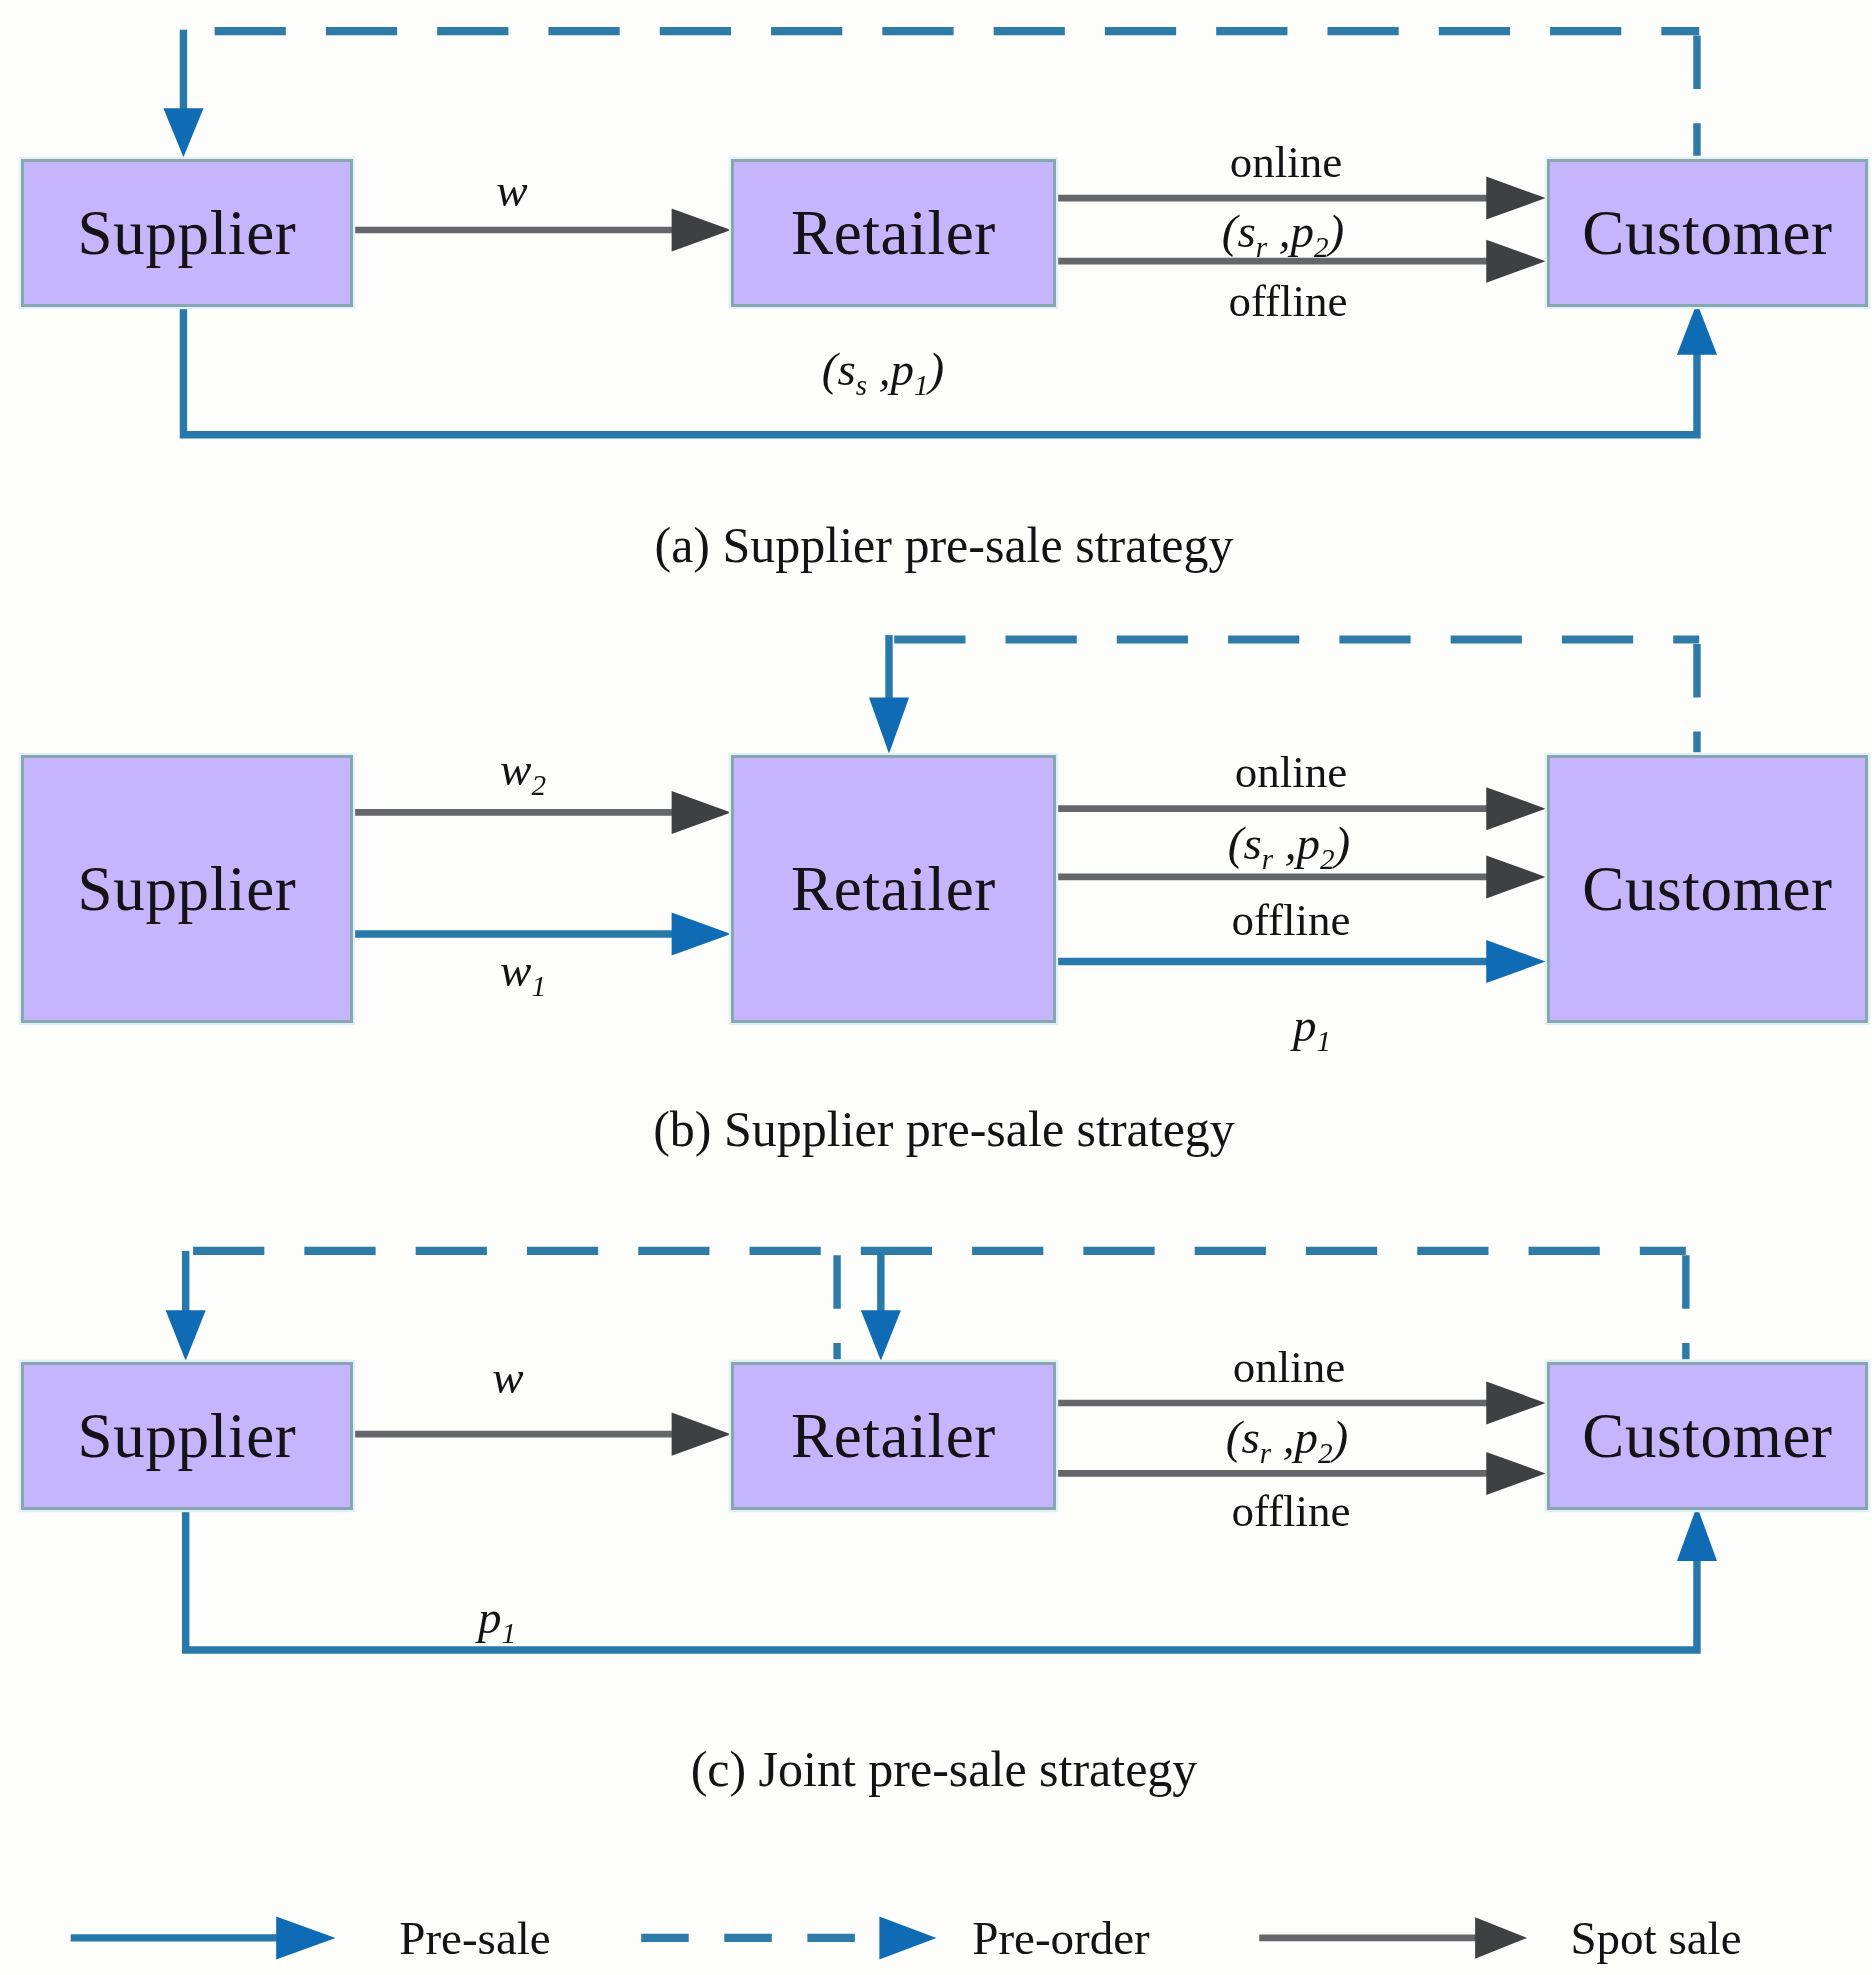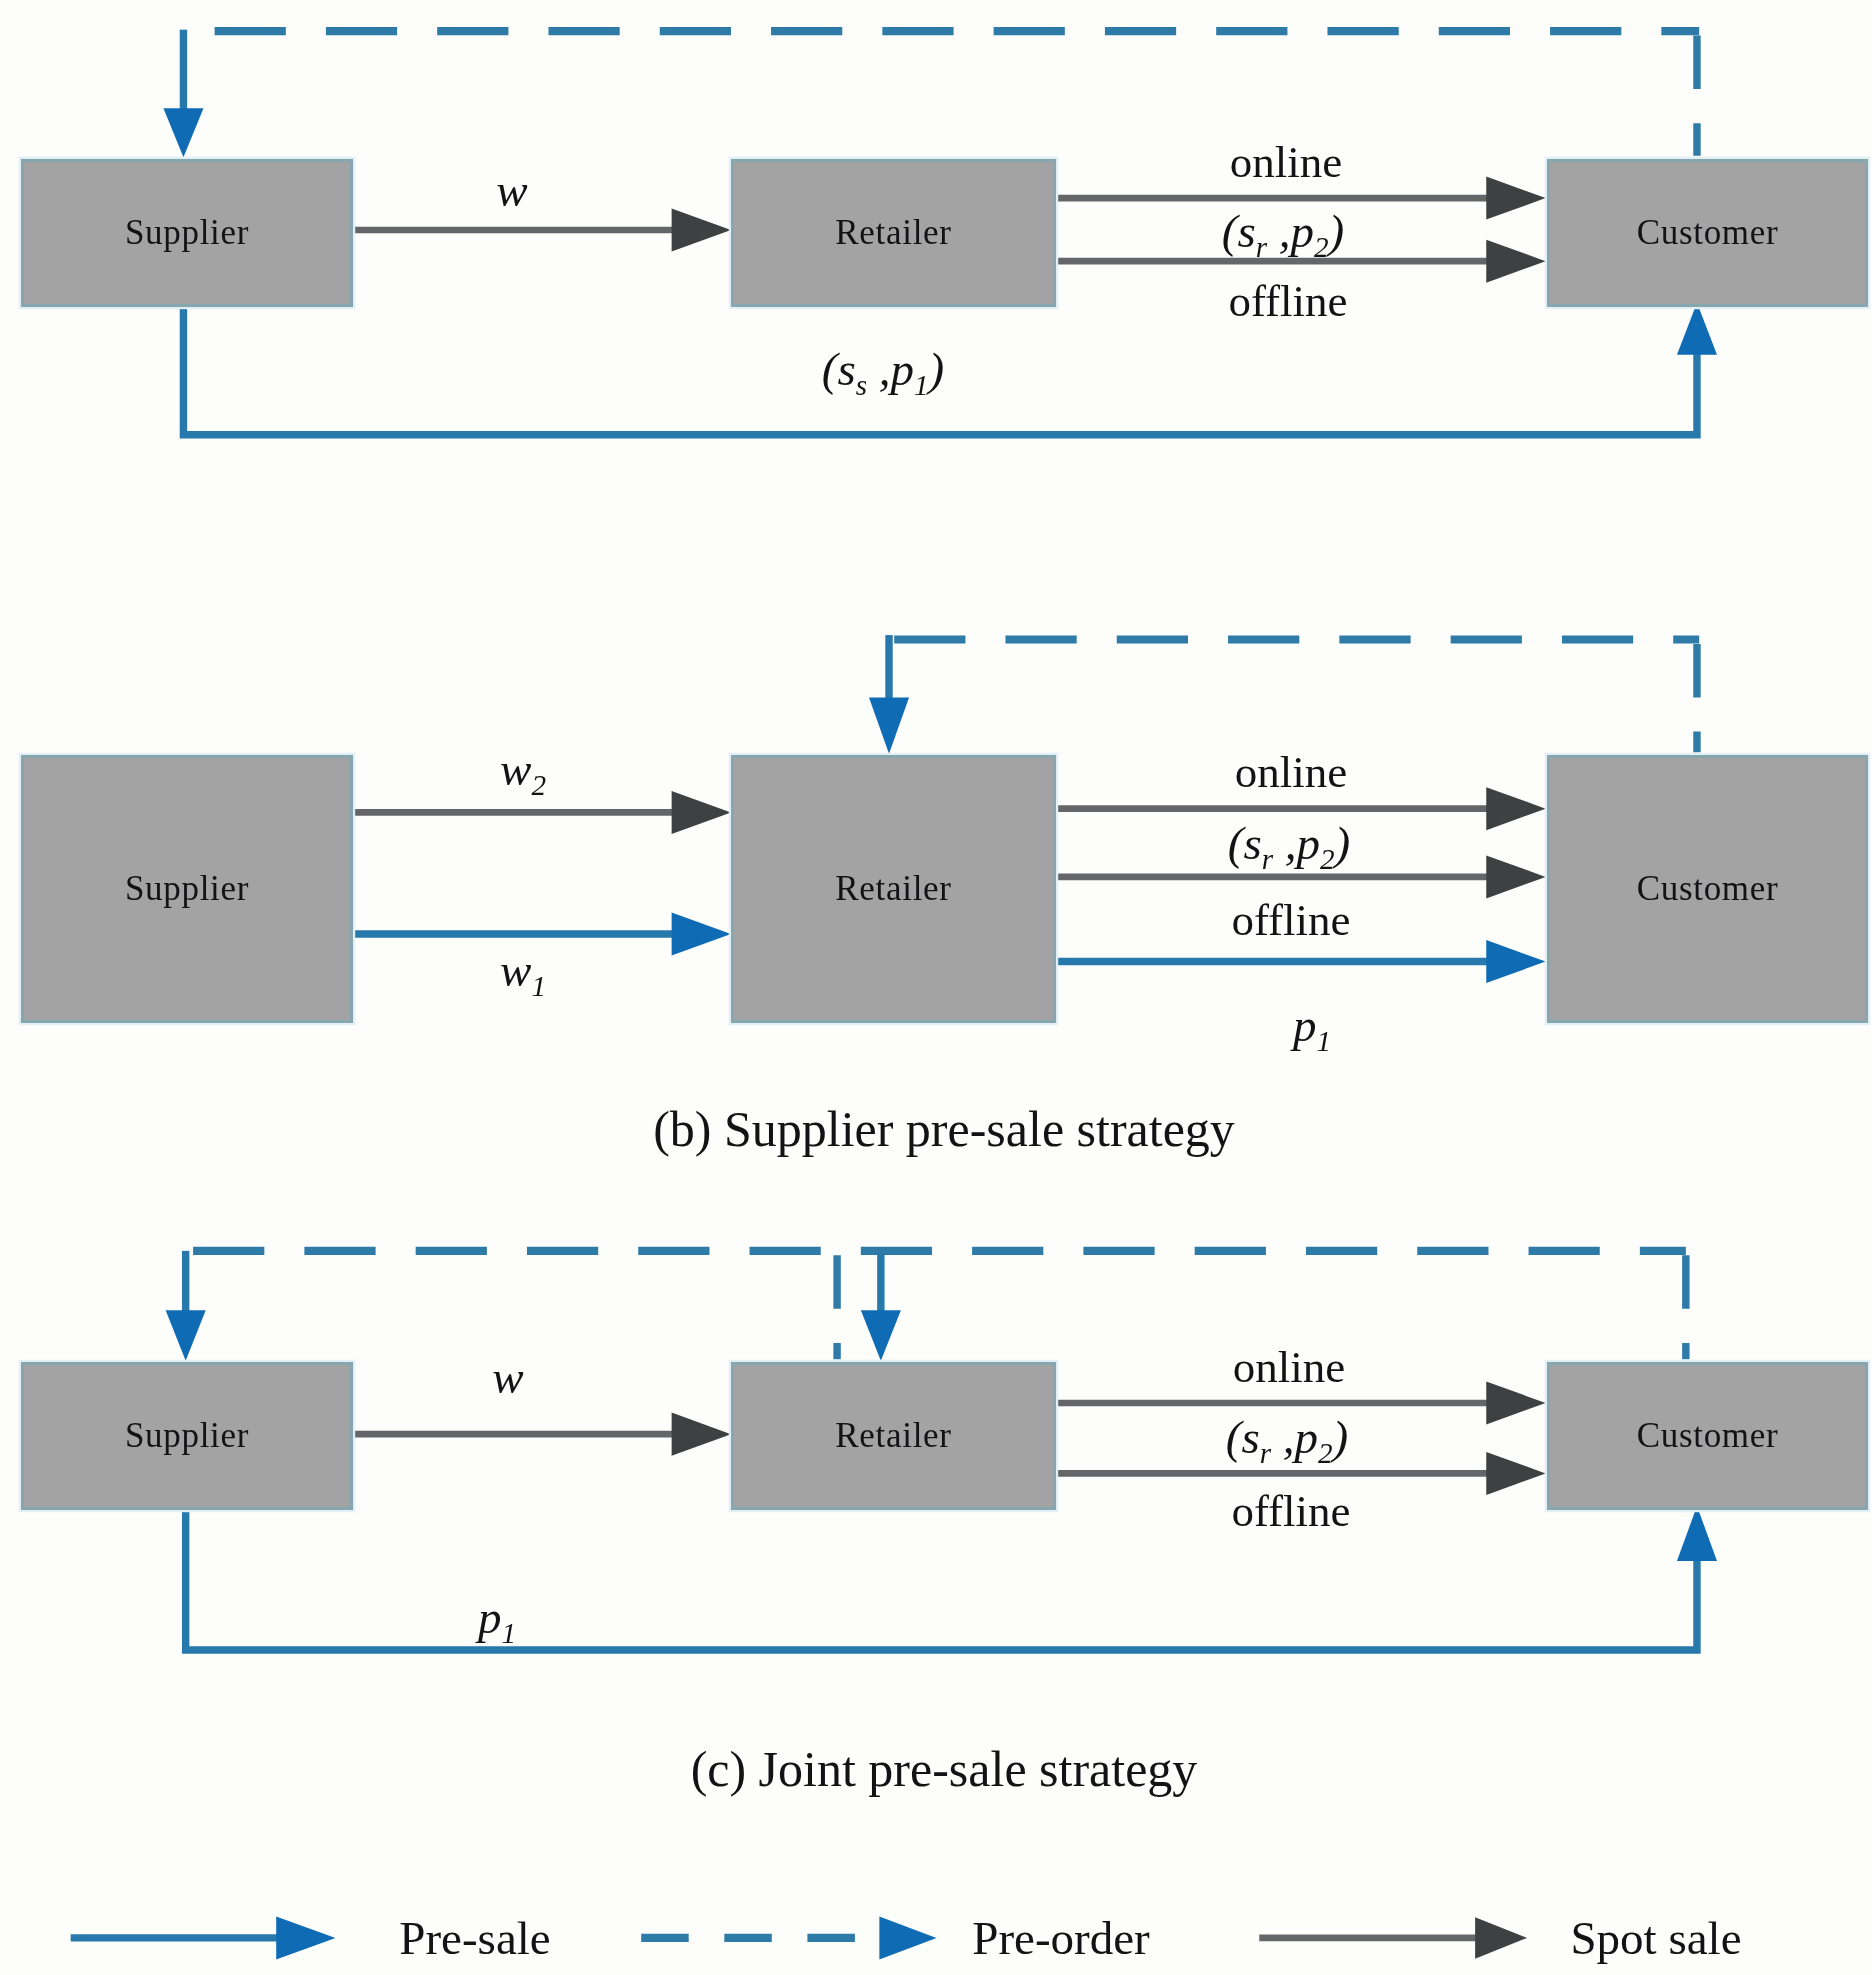--- a/index.html
+++ b/index.html
@@ -4,25 +4,25 @@
 <style>
   html,body { margin:0; padding:0; background:#ffffff; }
   .stage {
     position:relative; width:1873px; height:1975px;
     background:#fdfdfc; overflow:hidden;
     font-family:"Liberation Serif", serif; color:#131316;
   }
   svg.wires { position:absolute; left:0; top:0; }
 
   .node {
-    position:absolute; background:#a3a3a3;
+    position:absolute; background:#c4b5fd;
     border:3px solid #87a7b0;
     box-shadow:0 0 0 2.2px #e2f0f6;
     display:flex; align-items:center; justify-content:center;
-    font-size:35px; letter-spacing:0.7px;
+    font-size:63px; letter-spacing:0.7px;
   }
   .lab { position:absolute; transform:translate(-50%,-50%); white-space:nowrap; }
   .plain   { font-size:45px; }
   .math    { font-size:47px; font-style:italic; }
   .math sub{ font-size:0.62em; line-height:0; font-style:italic; }
   .caption { font-size:50px; }
   .legend-label { font-size:47px;text-align:right; }
 
   
   .sb { stroke:#64666a; stroke-width:9;  fill:none; }   
@@ -151,20 +151,21 @@
     <span>w</span>
   </div>
   <div class="lab plain" style="left:1286px;top:162px"><span>online</span></div>
   <div class="lab math" style="left:1283px;top:231px">
     <span>(s</span><sub>r</sub><span> ,p</span><sub>2</sub><span>)</span>
   </div>
   <div class="lab plain" style="left:1288px;top:301px"><span>offline</span></div>
   <div class="lab math" style="left:883px;top:369px">
     <span>(s</span><sub>s</sub><span> ,p</span><sub>1</sub><span>)</span>
   </div>
+  <div class="lab caption" style="left:944px;top:545px"><span>(a) Supplier pre-sale strategy</span></div>
 
   <div class="node" style="left:21px;top:755px;width:326px;height:262px">
     <span>Supplier</span>
   </div>
   <div class="node" style="left:731px;top:755px;width:319px;height:262px">
     <span>Retailer</span>
   </div>
   <div class="node" style="left:1547px;top:755px;width:315px;height:262px">
     <span>Customer</span>
   </div>

